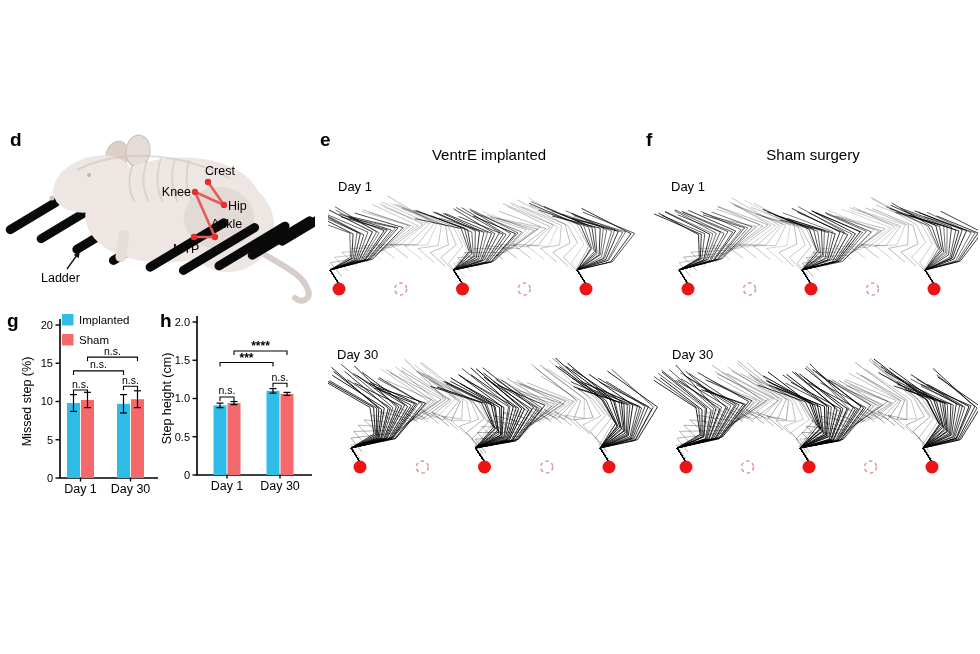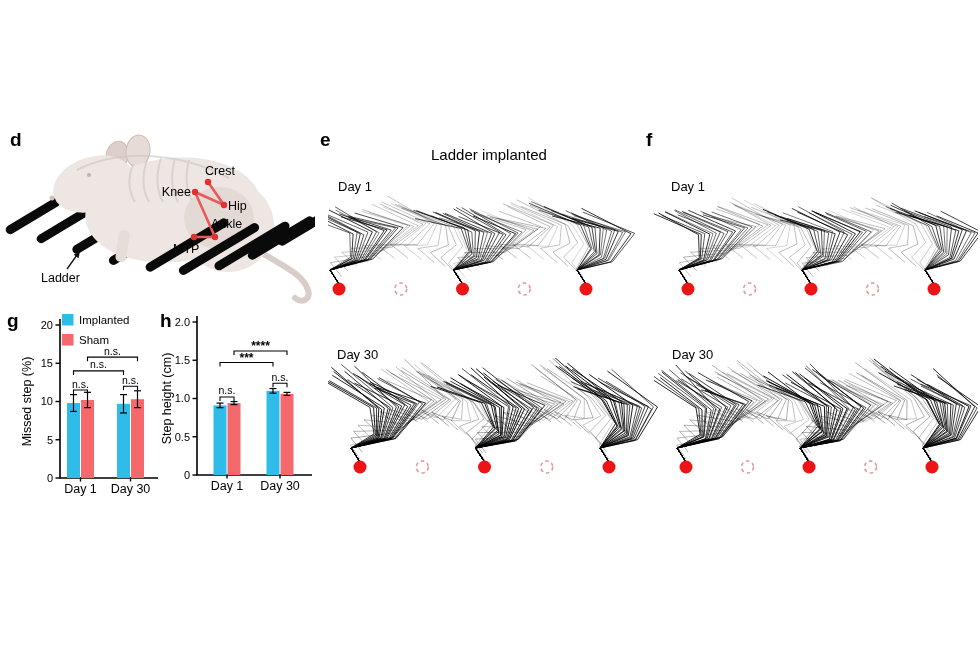--- a/index.html
+++ b/index.html
@@ -31,21 +31,22 @@
 <body>
 
 <div class="canvas">
 
   <div class="pletter" id="ld">d</div>
   <div class="pletter" id="le">e</div>
   <div class="pletter" id="lf">f</div>
   <div class="pletter" id="lg">g</div>
   <div class="pletter" id="lh">h</div>
 
-  <div class="ptitle" id="te">Ladder implanted</div>
+  <div class="ptitle" id="te">VentrE implanted</div>
+  <div class="ptitle" id="tf">Sham surgery</div>
 
   <div class="dlab" id="de1">Day 1</div>
   <div class="dlab" id="de2">Day 30</div>
   <div class="dlab" id="df1">Day 1</div>
   <div class="dlab" id="df2">Day 30</div>
 
   <svg id="panel-d-svg" class="asvg" width="310" height="192" viewBox="0 0 310 192">
 
     <g fill="#0A0A0A">
       <rect x="-3" y="93.5" width="62" height="9" rx="4.5" transform="rotate(-31 28 98)"></rect>

